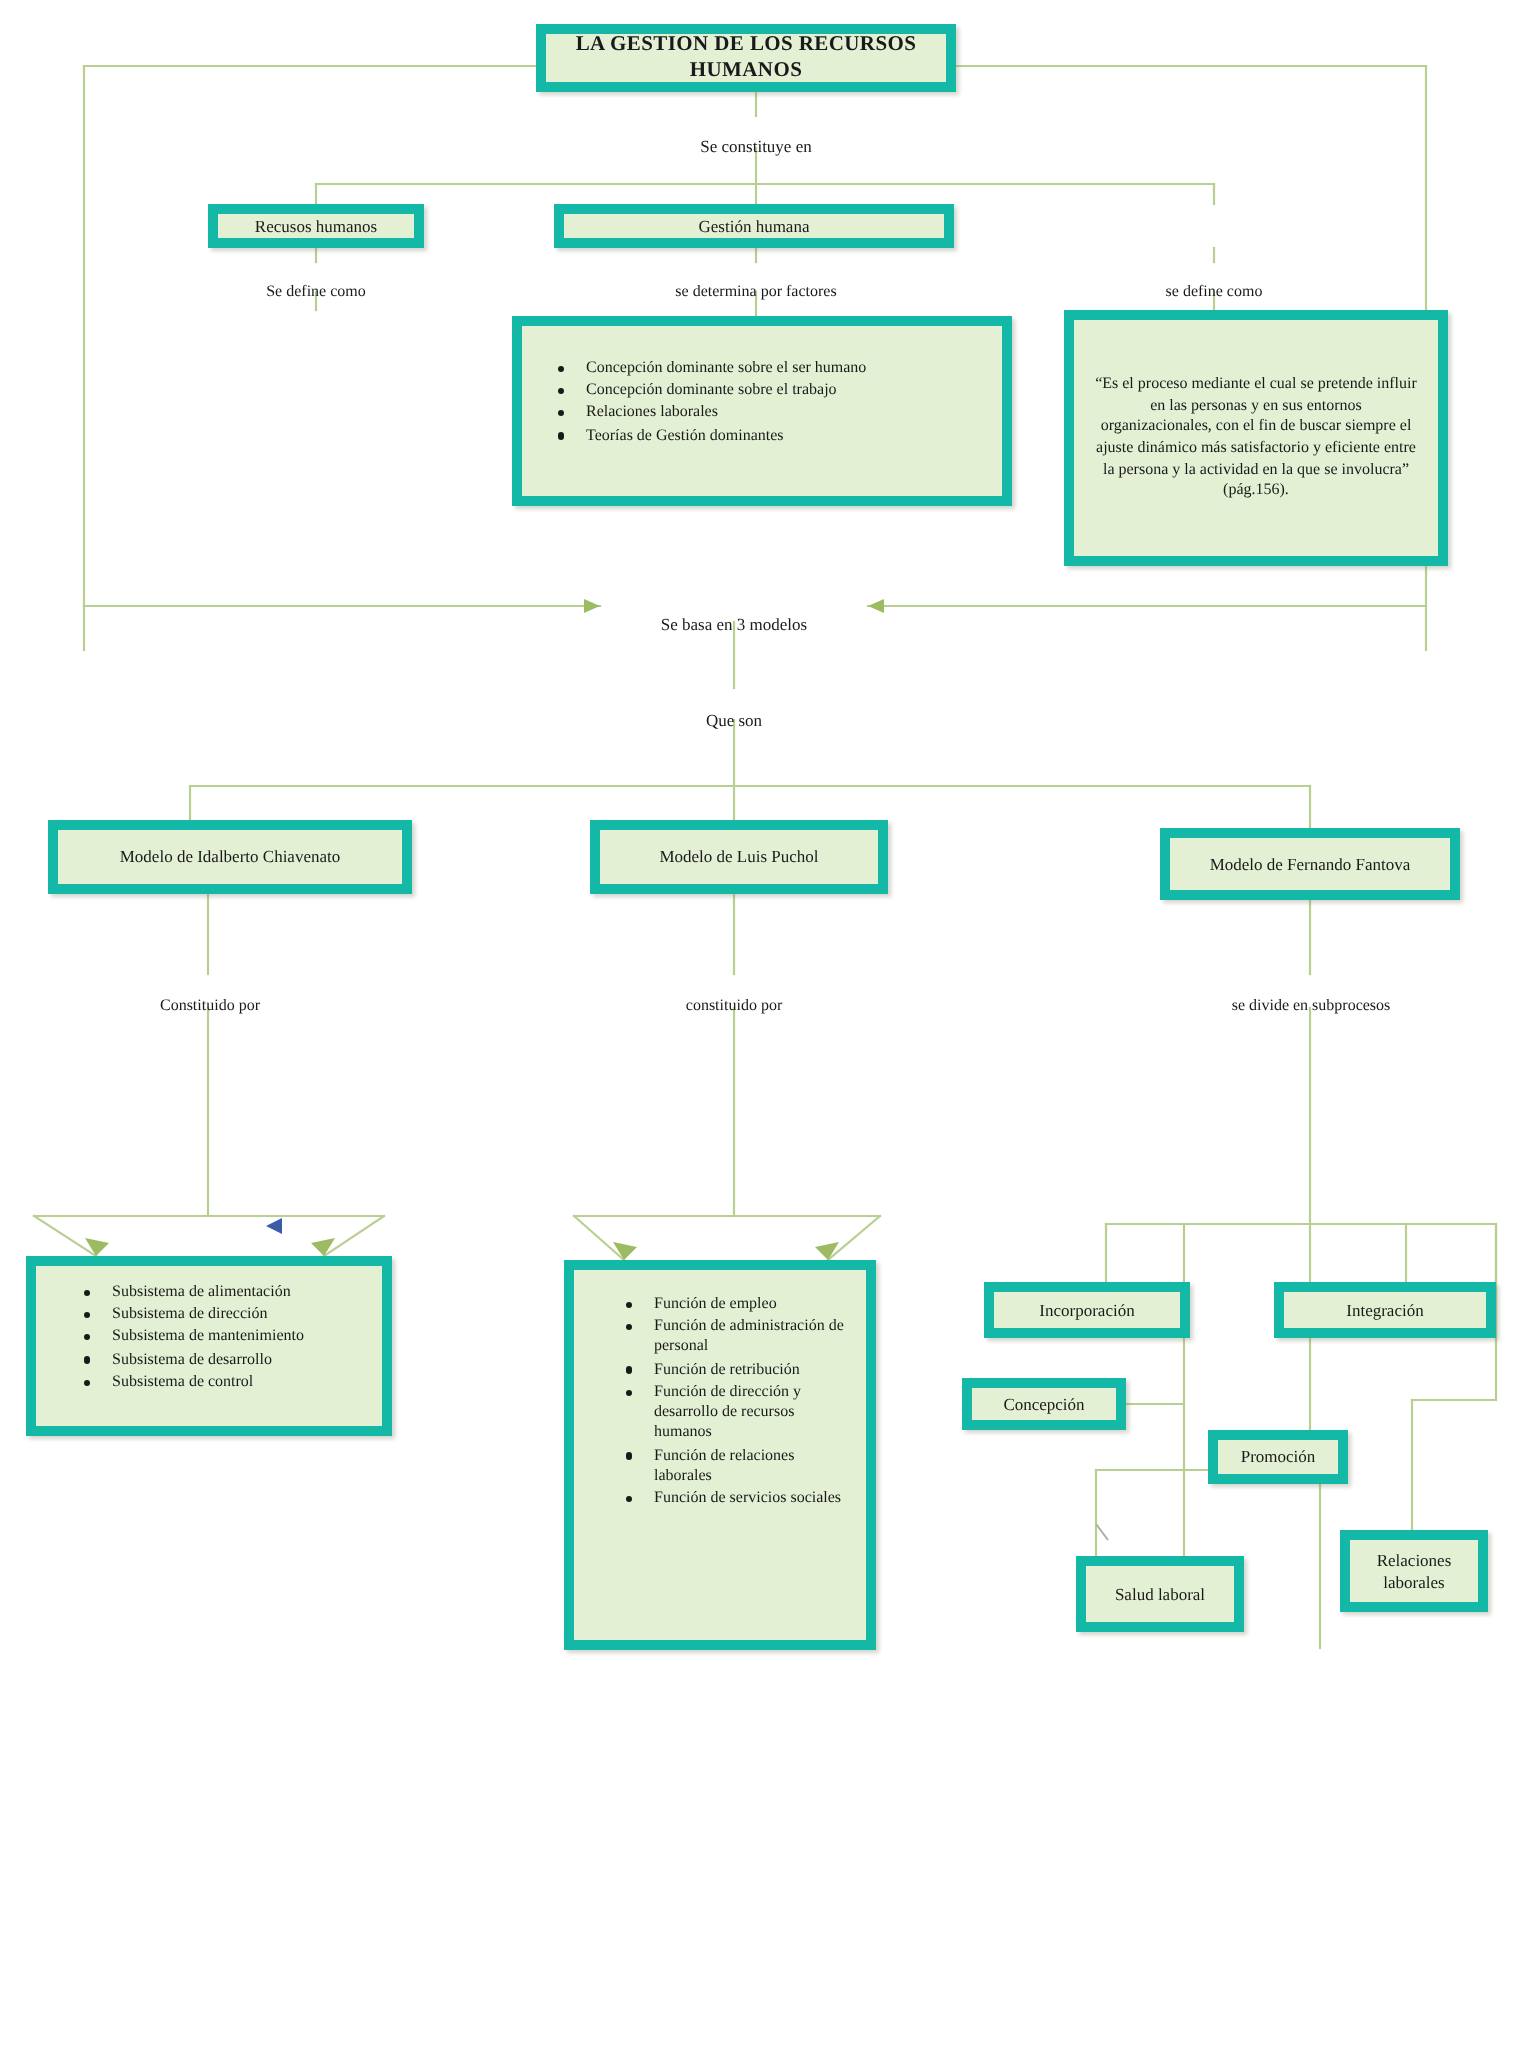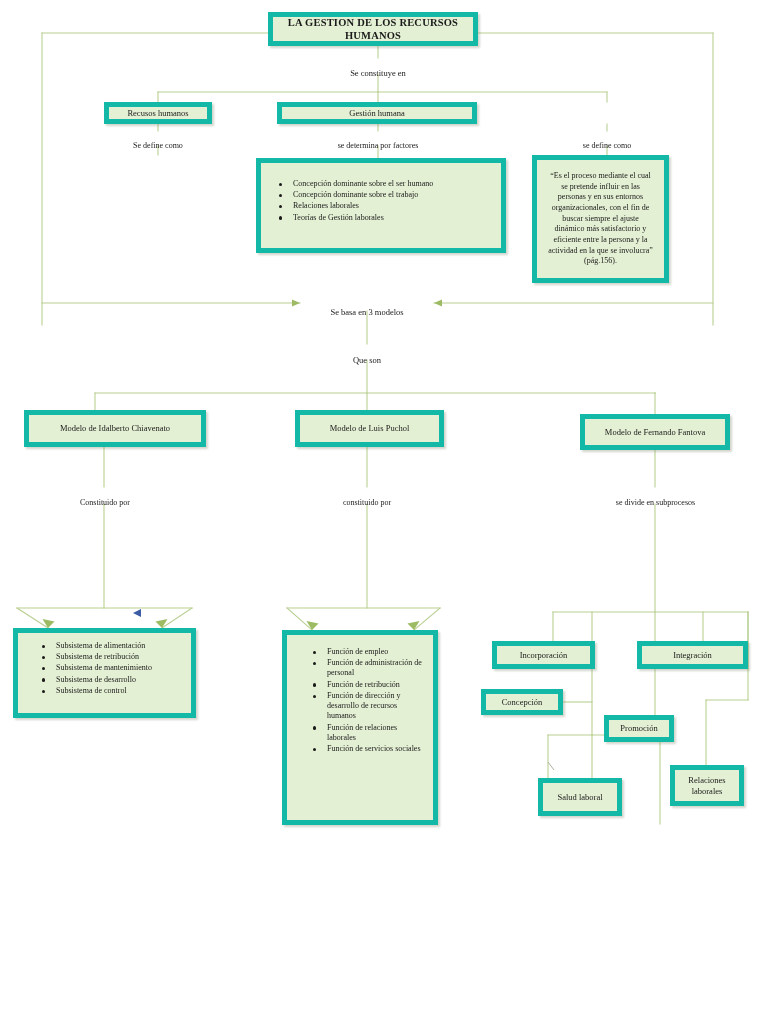--- a/index.html
+++ b/index.html
@@ -157,25 +157,25 @@
   <div class="lbl" style="left:547px;top:131px;width:120px;font-size:8px;">
     <span>se define como</span>
   </div>
 
 
   <div class="box listbox" style="left:256px;top:158px;width:250px;height:95px;font-size:8px;padding:16px 10px 0 6px;">
     <ul class="bl">
       <li>Concepción dominante sobre el ser humano</li>
       <li>Concepción dominante sobre el trabajo</li>
       <li>Relaciones laborales</li>
-      <li>Teorías de Gestión laborales</li>
+      <li>Teorías de Gestión dominantes</li>
     </ul>
   </div>
 
-  <div class="box quote" style="left:532px;top:155px;width:137px;height:128px;font-size:8px;padding:0 10px;justify-content:flex-end;">
+  <div class="box quote" style="left:532px;top:155px;width:192px;height:128px;font-size:8px;padding:0 10px;justify-content:flex-end;">
     <span>“Es el proceso mediante el cual se pretende influir en las personas y en sus entornos organizacionales, con el fin de buscar siempre el ajuste dinámico más satisfactorio y eficiente entre la persona y la actividad en la que se involucra” (pág.156).</span>
   </div>
 
   <div class="lbl" style="left:307px;top:297px;width:120px;font-size:8.5px;">
     <span>Se basa en 3 modelos</span>
   </div>
   <div class="lbl" style="left:327px;top:345px;width:80px;font-size:8.5px;">
     <span>Que son</span>
   </div>
 
@@ -195,21 +195,21 @@
   <div class="lbl" style="left:312px;top:488px;width:110px;font-size:8px;">
     <span>constituido  por</span>
   </div>
   <div class="lbl" style="left:588px;top:488px;width:135px;font-size:8px;">
     <span>se divide en  subprocesos</span>
   </div>
 
   <div class="box listbox" style="left:13px;top:628px;width:183px;height:90px;font-size:8px;padding:8px 6px 0 12px;">
     <ul class="bl">
       <li>Subsistema de alimentación</li>
-      <li>Subsistema de retribución</li>
+      <li>Subsistema de dirección</li>
       <li>Subsistema de mantenimiento</li>
       <li>Subsistema de desarrollo</li>
       <li>Subsistema de control</li>
     </ul>
   </div>
 
   <div class="box listbox" style="left:282px;top:630px;width:156px;height:195px;font-size:8px;padding:12px 8px 0 14px;">
     <ul class="bl">
       <li>Función de empleo</li>
       <li>Función de administración de personal</li>

